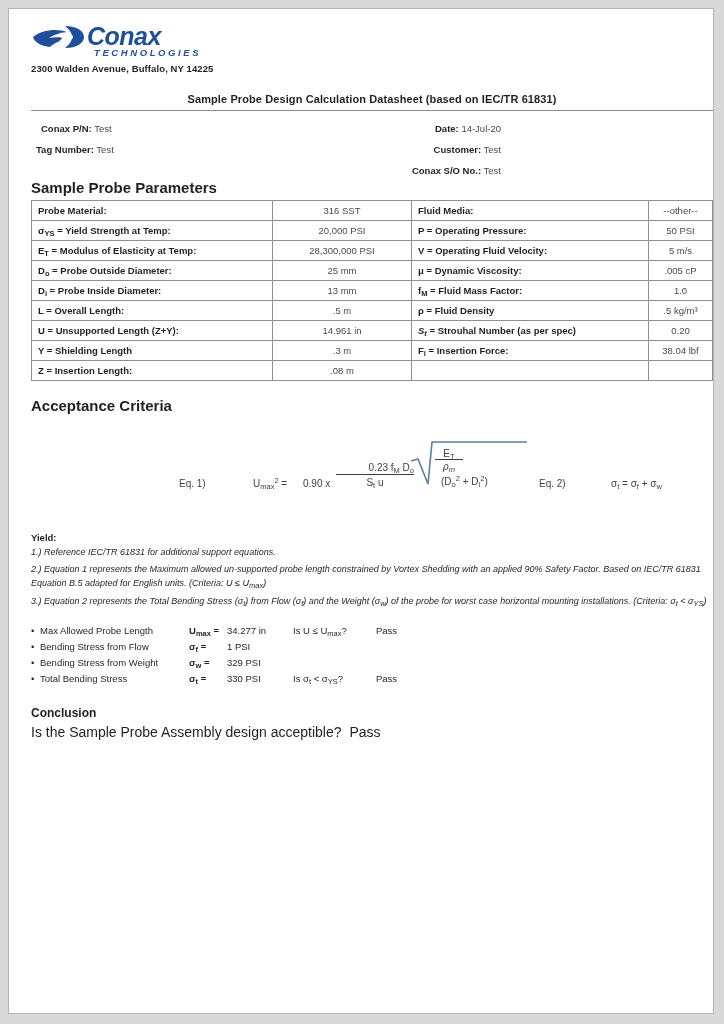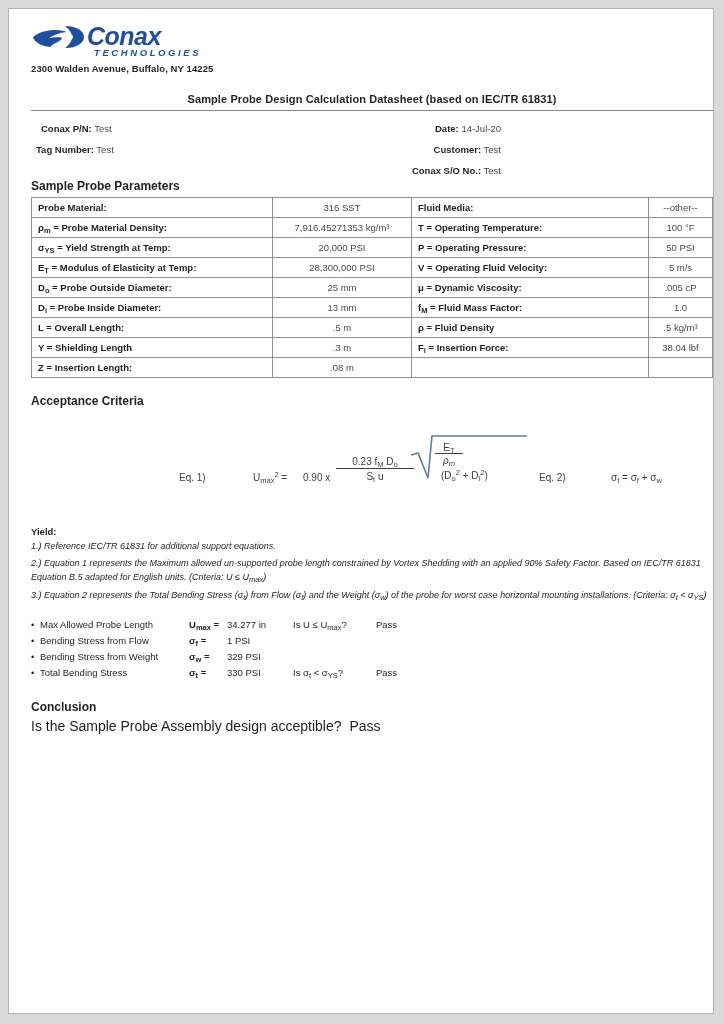--- a/index.html
+++ b/index.html
@@ -71,21 +71,21 @@
   .meta-val { color: #4a4a4a; }
   .m-pn    { left: 10px;  top: 0px; }
   .m-tag   { left: 5px;   top: 21px; }
   .m-date  { left: 300px; top: 0px;  width: 170px; text-align: right; }
   .m-cust  { left: 300px; top: 21px; width: 170px; text-align: right; }
   .m-so    { left: 300px; top: 42px; width: 170px; text-align: right; }
   .m-date  .meta-val, .m-cust .meta-val, .m-so .meta-val { text-align: left; }
 
   
   .sec-cap {
-    font-size: 12px;
+    font-size: 15px;
     font-weight: bold;
     color: #231f20;
     margin-bottom: 4px;
   }
 
   
   table.params {
     border-collapse: collapse;
     width: 681px;
     table-layout: fixed;
@@ -123,21 +123,21 @@
   .eq1-lhs { position: absolute; left: 222px; top: 42px; white-space: nowrap; }
   .eq1-coef { position: absolute; left: 272px; top: 42px; }
   .frac {
     position: absolute;
     left: 305px;
     top: 26px;
     text-align: center;
     width: 78px;
   }
   .frac .num { font-size: 10px; padding-bottom: 1px; }
-  .frac .bar { border-bottom: 1.3px solid #3f3f3f; }
+  .frac .bar { border-bottom: 1.3px solid #3f3f3f; text-align: right; }
   .frac .den { font-size: 10px; padding-top: 2px; }
   .radical {
     position: absolute;
     left: 378px;
     top: 3px;
     width: 120px;
     height: 48px;
   }
   .radical svg { position: absolute; left: 0; top: 0; }
   .rad-frac {
@@ -251,26 +251,20 @@
           <col class="c4">
         </colgroup>
       <tbody id="params-body">
           <tr>
             <td class="lbl">Probe Material:</td>
             <td class="val">316 SST</td>
             <td class="lbl">Fluid Media:</td>
             <td class="val">--other--</td>
           </tr>
           <tr>
-            <td class="lbl">ρ<sub>m</sub> = Probe Material Density:</td>
-            <td class="val">7,916.45271353 kg/m³</td>
-            <td class="lbl">T = Operating Temperature:</td>
-            <td class="val">100 °F</td>
-          </tr>
-          <tr>
             <td class="lbl">σ<sub>YS</sub> = Yield Strength at Temp:</td>
             <td class="val">20,000 PSI</td>
             <td class="lbl">P = Operating Pressure:</td>
             <td class="val">50 PSI</td>
           </tr>
           <tr>
             <td class="lbl">E<sub>T</sub> = Modulus of Elasticity at Temp:</td>
             <td class="val">28,300,000 PSI</td>
             <td class="lbl">V = Operating Fluid Velocity:</td>
             <td class="val">5 m/s</td>
@@ -285,20 +279,26 @@
             <td class="lbl">D<sub>i</sub> = Probe Inside Diameter:</td>
             <td class="val">13 mm</td>
             <td class="lbl">f<sub>M</sub> = Fluid Mass Factor:</td>
             <td class="val">1.0</td>
           </tr>
           <tr>
             <td class="lbl">L = Overall Length:</td>
             <td class="val">.5 m</td>
             <td class="lbl">ρ = Fluid Density</td>
             <td class="val">.5 kg/m³</td>
+          </tr>
+          <tr>
+            <td class="lbl">U = Unsupported Length (Z+Y):</td>
+            <td class="val">14.961 in</td>
+            <td class="lbl"><span class="ital">S<sub>t</sub></span> = Strouhal Number (as per spec)</td>
+            <td class="val">0.20</td>
           </tr>
           <tr>
             <td class="lbl">Y = Shielding Length</td>
             <td class="val">.3 m</td>
             <td class="lbl">F<sub>i</sub> = Insertion Force:</td>
             <td class="val">38.04 lbf</td>
           </tr>
           <tr>
             <td class="lbl">Z = Insertion Length:</td>
             <td class="val">.08 m</td>

